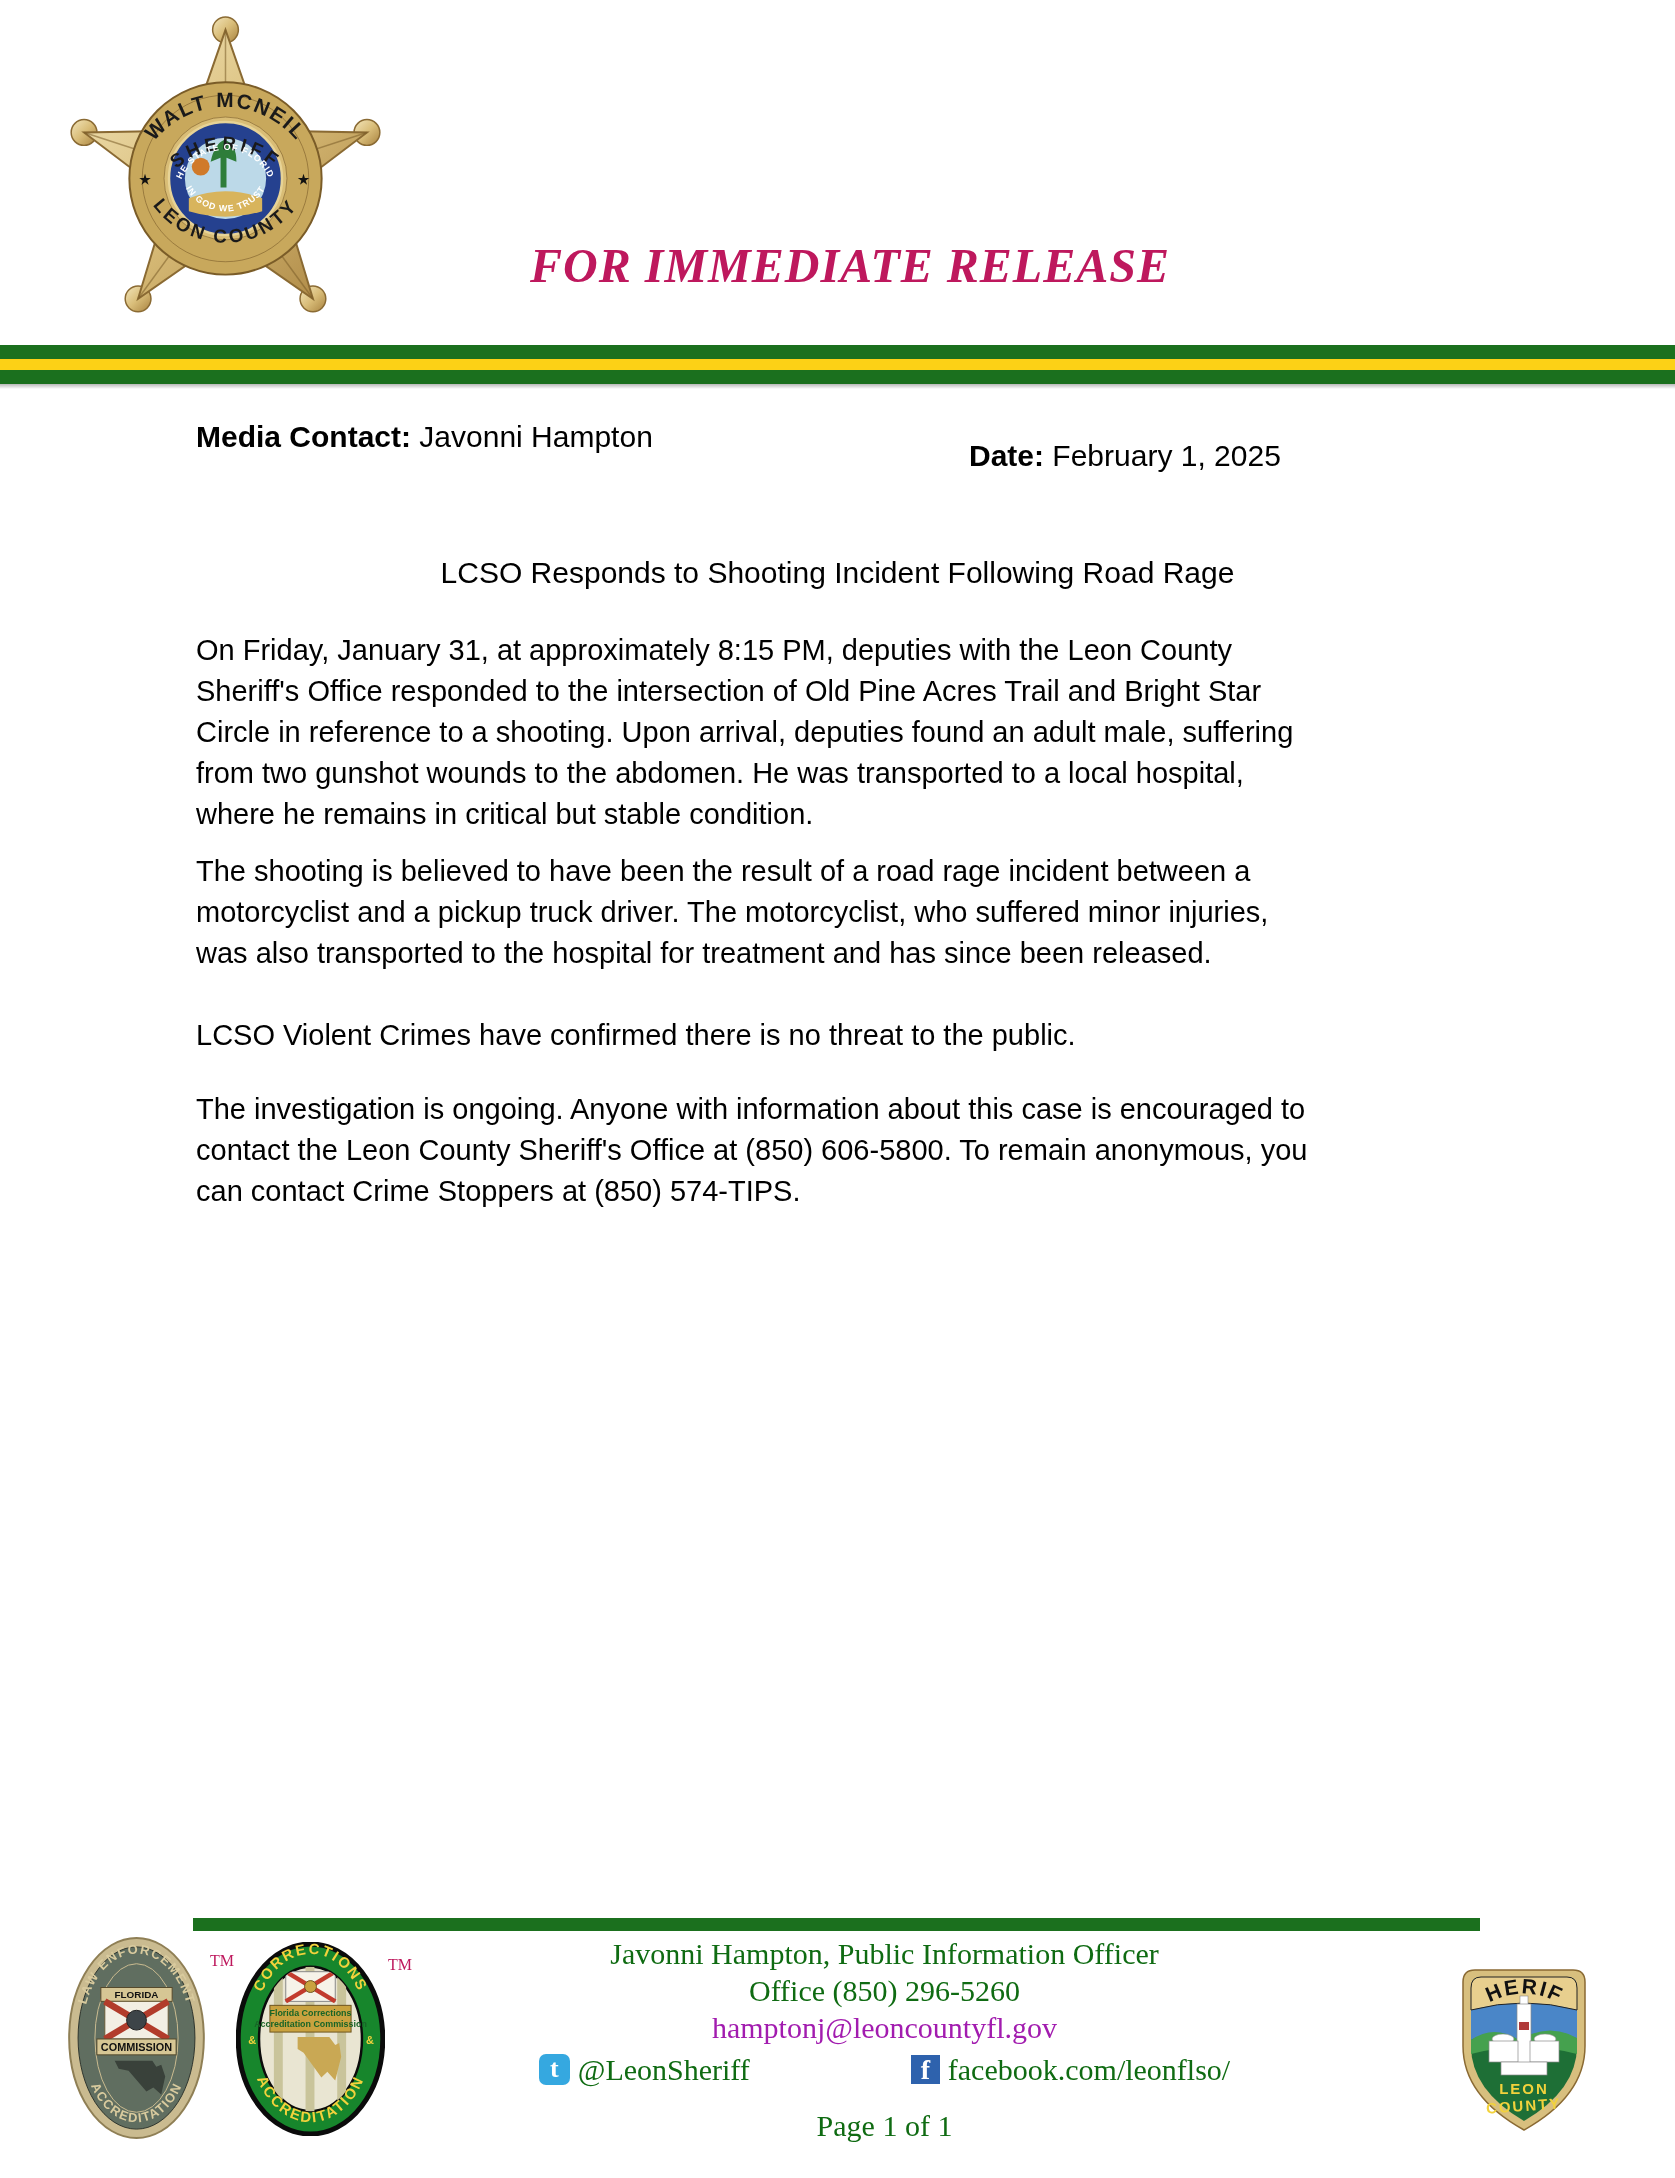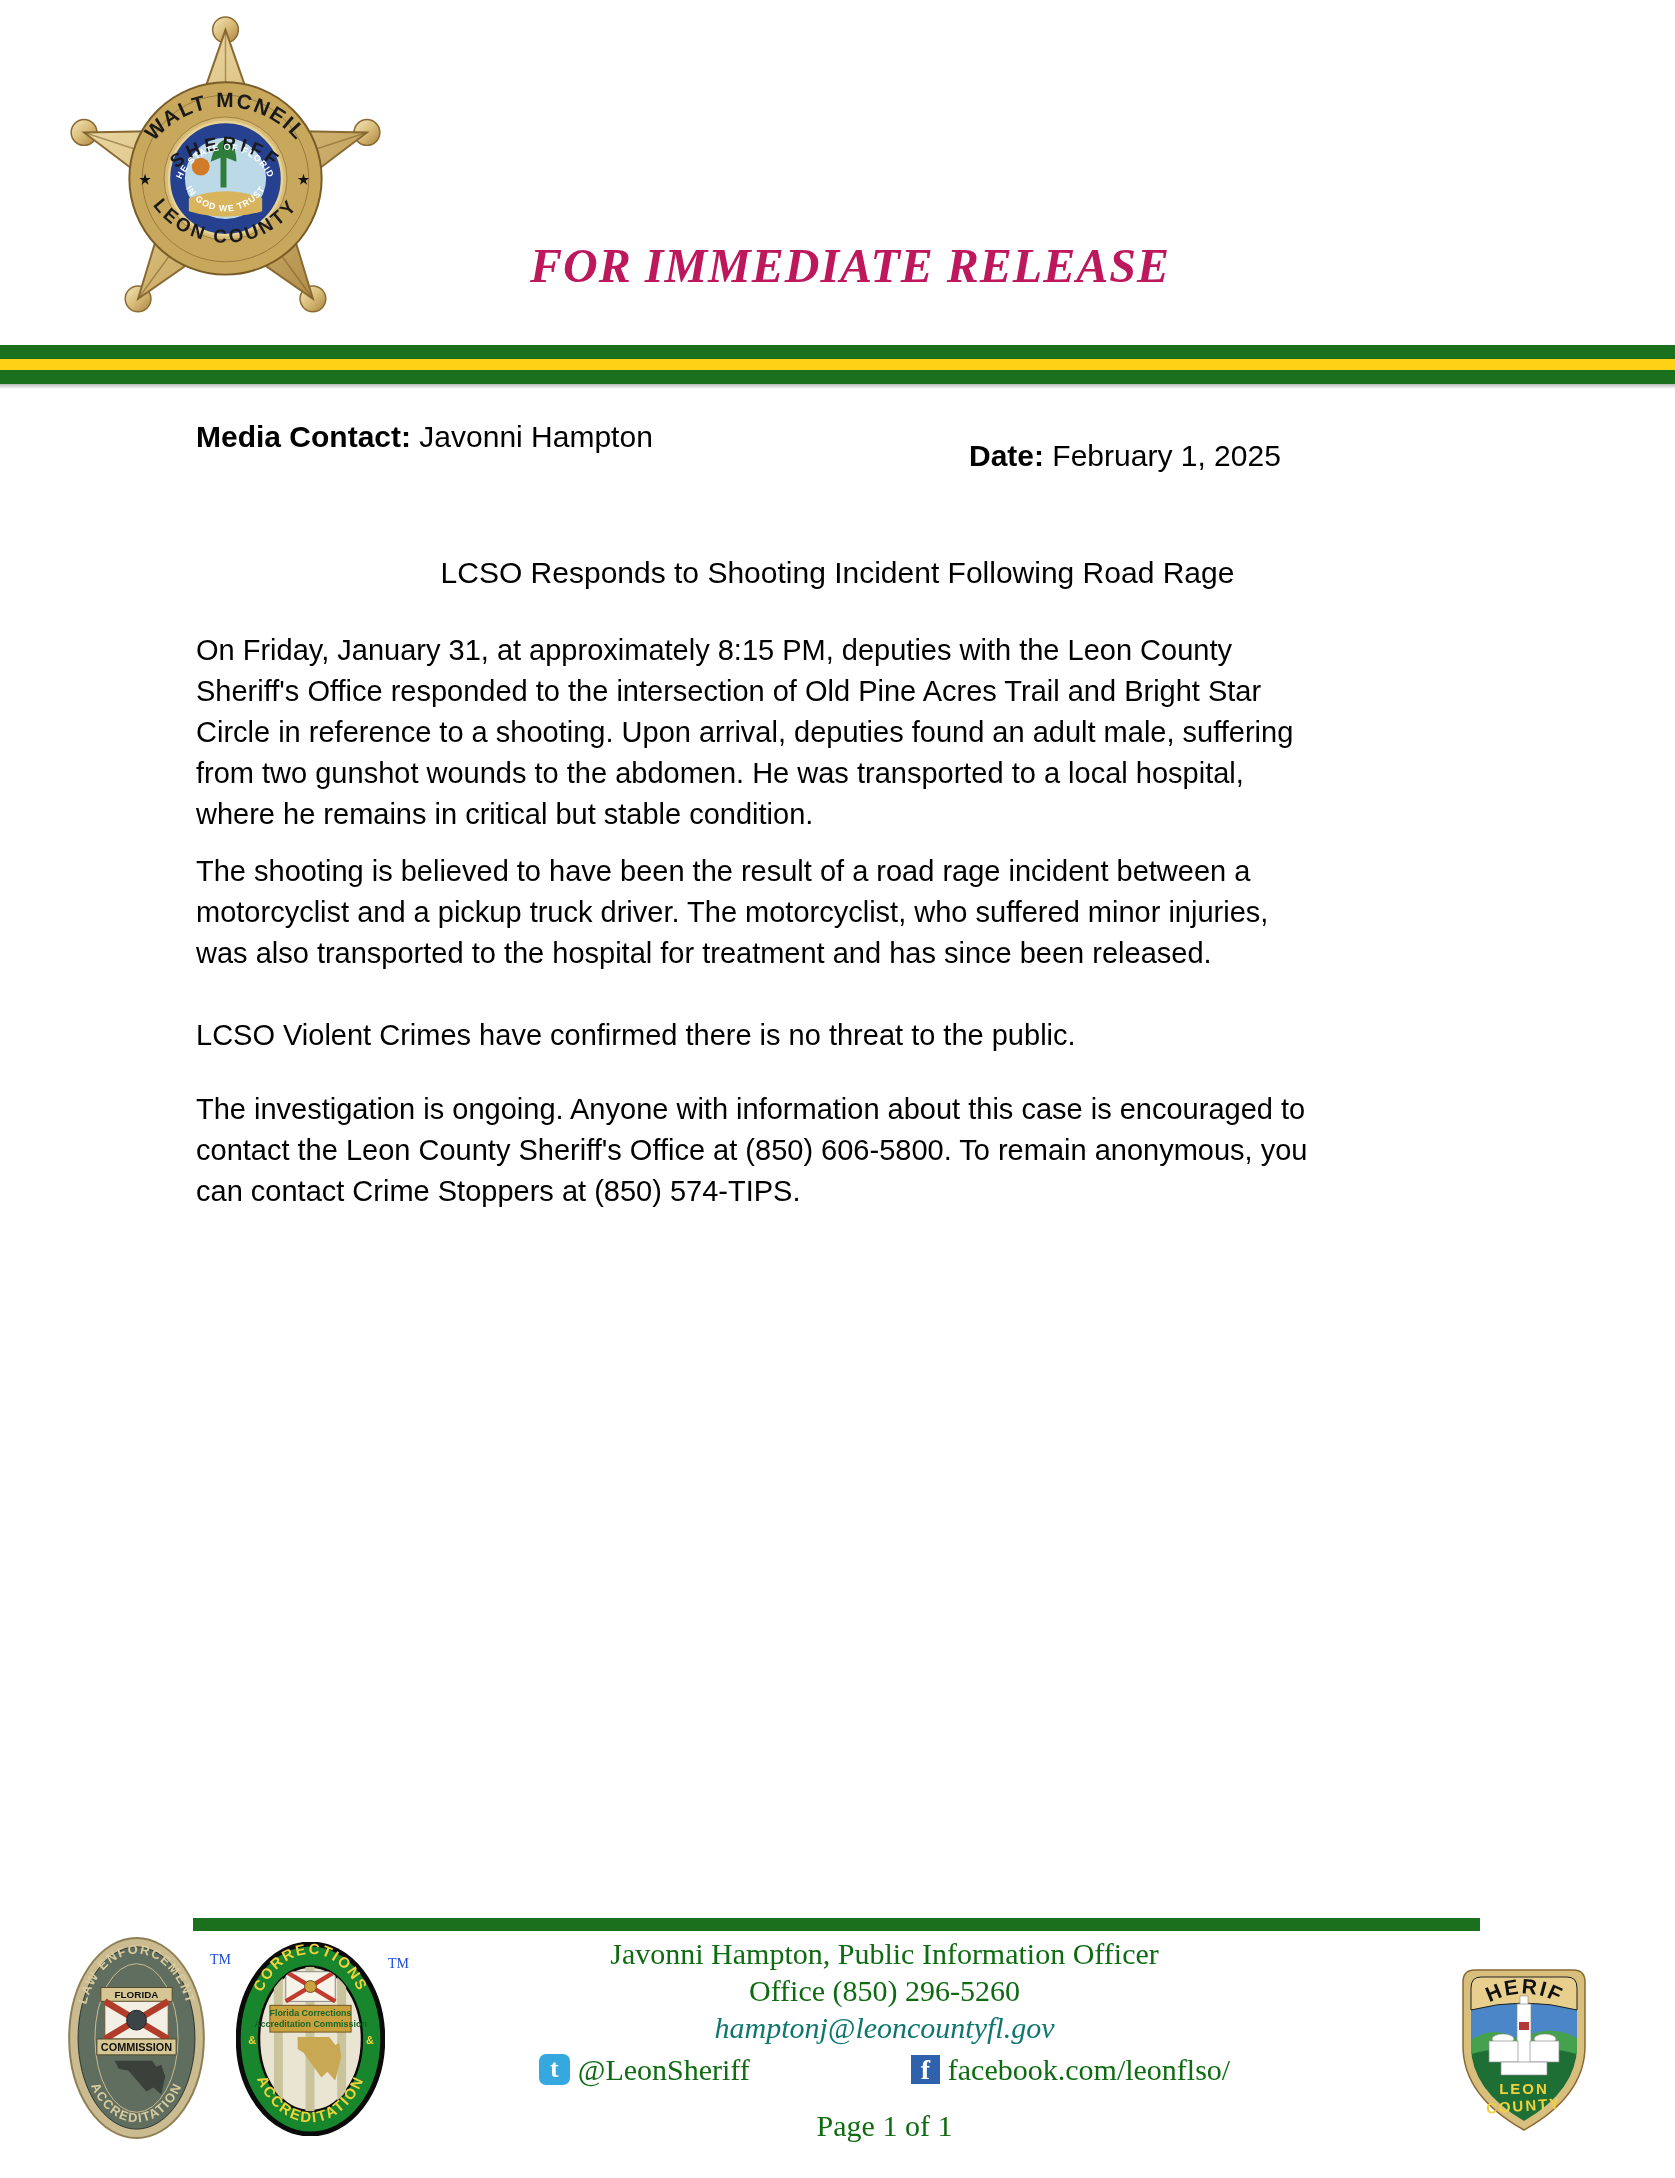--- a/index.html
+++ b/index.html
@@ -29,34 +29,34 @@
   .date-field{position:absolute;left:969px;white-space:nowrap;margin-top:19px;}
   .meta-label{font-weight:bold;}
   
   .headline{position:absolute;left:0;top:556px;width:100%;text-align:center;font-weight:normal;font-size:30px;}
   .para{position:absolute;left:196px;width:1287px;font-size:29px;line-height:41px;white-space:pre-line;}
   #para-0{top:630px;} #para-1{top:851px;} #para-2{top:1015px;} #para-3{top:1089px;}
   
   .footer-bar{position:absolute;left:193px;top:1918px;width:1287px;height:13px;background:#1b701e;}
   .footer-block{position:absolute;left:12px;top:1935px;width:100%;text-align:center;
     font-family:"Liberation Serif",serif;color:#0f6b12;font-size:30px;line-height:37px;padding-left:35px;}
-  .footer-email{color:#0f766e;cursor:pointer;font-style:italic;}
+  .footer-email{color:#a21caf;cursor:pointer;}
   .social-row{display:flex;justify-content:center;align-items:center;gap:26px;margin-top:3px;height:40px;}
   .social-item{display:flex;align-items:center;gap:8px;cursor:pointer;}
   .social-gap{width:109px;}
   .tw-icon{width:31px;height:31px;border-radius:7px;background:#35a8e0;color:#fff;
     font-family:"Liberation Serif",serif;font-weight:bold;font-size:26px;line-height:29px;text-align:center;}
   .fb-icon{width:29px;height:29px;background:#2e62ad;color:#fff;
     font-family:"Liberation Serif",serif;font-weight:bold;font-size:28px;line-height:30px;text-align:center;}
   .page-number{margin-top:18px;}
   .seal{position:absolute;}
   #seal-law{left:67px;top:1936px;}
   #seal-corr{left:236px;top:1942px;}
   #shield-patch{left:1449px;top:1960px;}
-  .tm-mark{position:absolute;font-family:"Liberation Serif",serif;font-size:14px;color:#1d4ed8;}
+  .tm-mark{position:absolute;font-family:"Liberation Serif",serif;font-size:16px;color:#be185d;}
   #tm-law{left:210px;top:1952px;} #tm-corr{left:388px;top:1956px;}
 </style>
 </head>
 <body>
 
 <div id="page">
 
   <svg id="star-badge" viewBox="0 0 330 340">
     <defs>
       <linearGradient id="gold" x1="0" y1="0" x2="1" y2="1">

